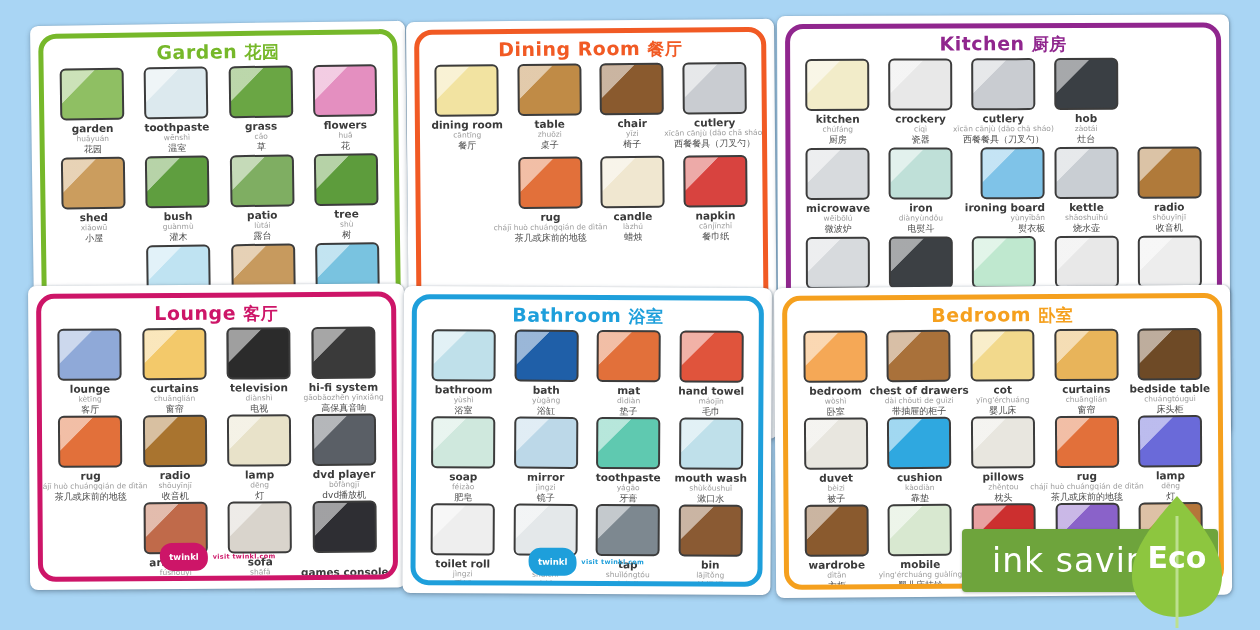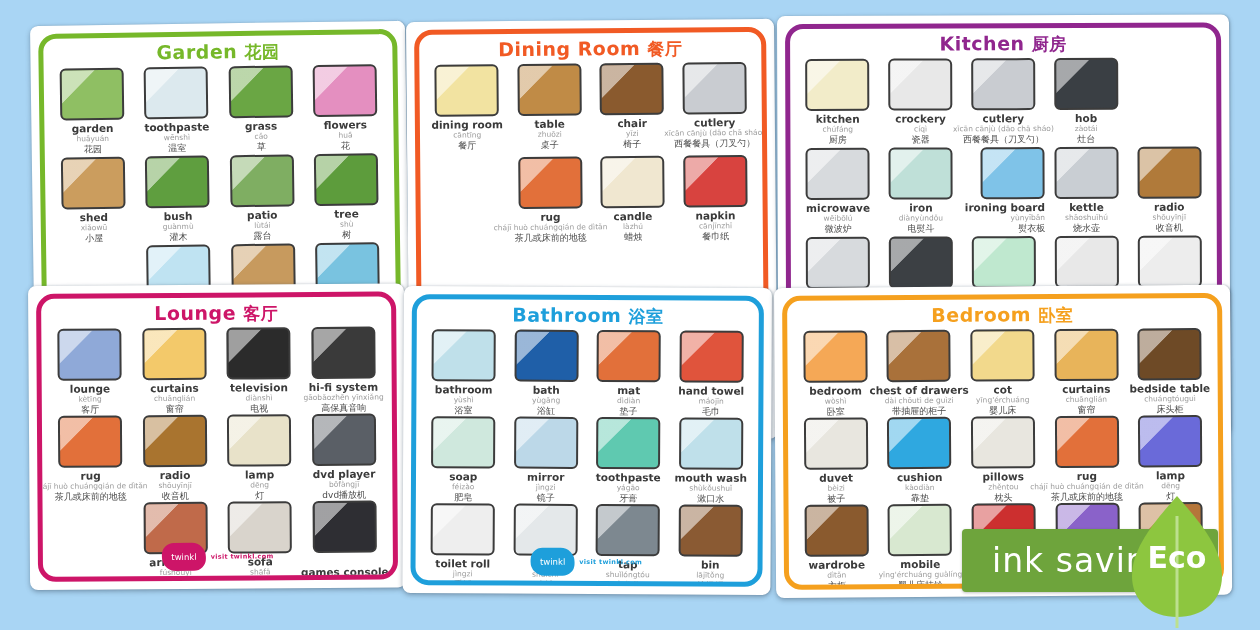--- a/index.html
+++ b/index.html
@@ -34,21 +34,21 @@
     background-image:linear-gradient(135deg,rgba(255,255,255,.55) 0%,rgba(255,255,255,.55) 30%,rgba(255,255,255,0) 31%);
   }
   .word{font-size:10.5px;font-weight:bold;color:#3a3a3a;line-height:1.2;white-space:nowrap;}
   .pinyin{font-size:7.5px;color:#9b9b9b;line-height:1.25;white-space:nowrap;}
   .zhtxt{font-size:9px;color:#4a4a4a;line-height:1.3;white-space:nowrap;}
   .footer{
     position:absolute;left:0;right:0;bottom:5px;
     display:flex;justify-content:center;align-items:center;gap:5px;
   }
   .tw-cloud{
-    color:#fff;font-size:8.5px;font-weight:normal;
+    color:#fff;font-size:8.5px;font-weight:bold;
     padding:10px 9px;border-radius:12px 14px 12px 14px;line-height:1;
   }
   .tw-visit{font-size:6.5px;font-weight:bold;letter-spacing:.3px;}
   .eco-bar{
     position:absolute;left:962px;top:529px;width:256px;height:63px;
     border-radius:4px;display:flex;align-items:center;
     padding-left:30px;box-sizing:border-box;z-index:50;
     box-shadow:0 1px 3px rgba(0,0,0,.25);
   }
   .eco-bar span{color:#ffffff;font-size:33px;letter-spacing:1px;}

